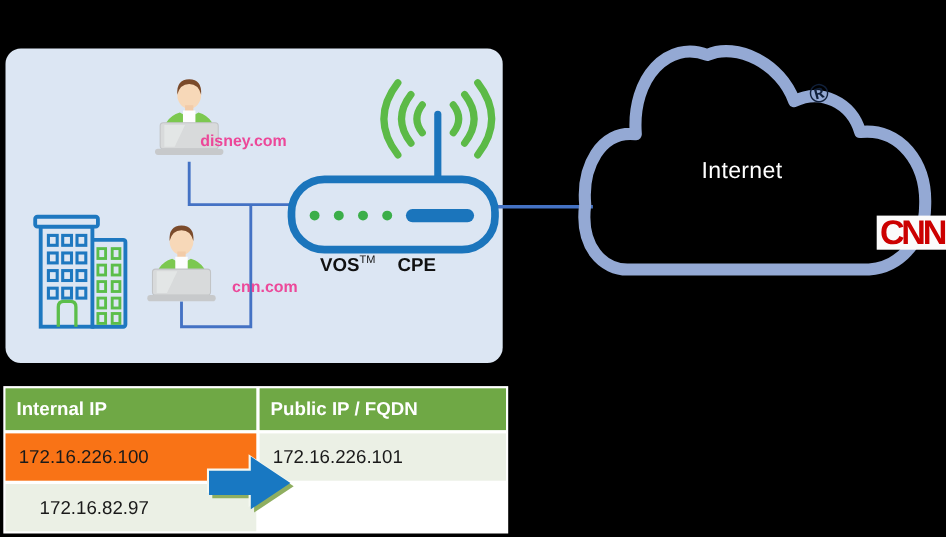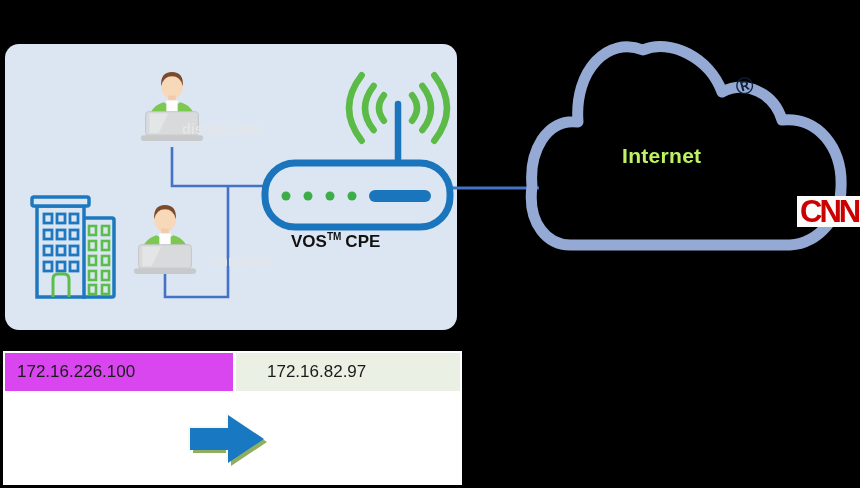--- a/index.html
+++ b/index.html
@@ -6,46 +6,46 @@
   *{box-sizing:border-box;font-family:"Liberation Sans", sans-serif;}
   .stage{position:relative;width:860px;height:488px;background:#000;overflow:hidden;}
 
   
   .panel{position:absolute;left:5px;top:44px;width:452px;height:286px;
          background:#DCE6F3;border-radius:14px;}
 
   .abs{position:absolute;}
 
   
-  .user-label{position:absolute;font-size:14.5px;font-weight:bold;color:#e5e5e5;white-space:nowrap;}
+  .user-label{position:absolute;font-size:14.5px;font-weight:bold;color:#ec4899;white-space:nowrap;}
 
   
   .router-label{position:absolute;left:291px;top:231px;font-size:17px;font-weight:bold;color:#111;white-space:nowrap;}
-  .router-label sup{font-size:10px;font-weight:bold;vertical-align:super;margin-top:48px;}
-  .router-label .cpe{margin-left:4px;}
+  .router-label sup{font-size:10px;font-weight:normal;vertical-align:super;margin-top:48px;}
+  .router-label .cpe{margin-left:20px;}
 
   
-  .internet-label{position:absolute;left:622px;top:144px;width:105px;text-align:left;
-                  font-size:21px;font-weight:bold;color:#bef264;letter-spacing:.3px;}
+  .internet-label{position:absolute;left:622px;top:144px;width:105px;text-align:center;
+                  font-size:21px;font-weight:normal;color:#ffffff;letter-spacing:.3px;}
   .reg-mark{position:absolute;left:736px;top:72px;font-size:24px;font-weight:bold;color:#10203B;
             transform:rotate(-15deg);}
 
   
   .cnn-logo{position:absolute;left:797px;top:196px;width:70px;height:31px;background:#FBFBFB;
             display:flex;align-items:center;}
   .cnn-logo span{font-size:31px;font-weight:900;color:#CC0000;letter-spacing:-3px;
                  padding-left:3px;line-height:31px;}
 
   
   .nat-table{position:absolute;left:3px;top:351px;width:459px;background:#fff;
              display:grid;grid-template-columns:228px 1fr;grid-template-rows:38px 43px 43px;
              gap:3px;padding:2px;}
   .nat-cell{display:flex;align-items:center;font-size:17px;color:#1a1a1a;}
   .nat-head{background:#6FA845;color:#fff;font-weight:bold;padding-left:10px;font-size:17px;}
-  .r1{background:#d946ef;text-align:center;}
+  .r1{background:#f97316;text-align:center;}
   .r2{background:#EBF0E5;}
   .c1{padding-left:12px;}
   .c2{padding-left:31px;}
 
   svg{display:block;}
 </style>
 </head>
 <body>
 
 <div class="stage">
@@ -150,21 +150,24 @@
              C 12 189 33 211 57 210 Z" fill="none" stroke="#94A9D4" stroke-width="11" stroke-linejoin="round"></path>
   </svg>
   <div class="internet-label">Internet</div>
   <div class="reg-mark">®</div>
 
   <div class="cnn-logo">
     <span>CNN</span>
   </div>
 
   <div class="nat-table">
+    <div class="nat-cell nat-head">Internal IP</div>
+    <div class="nat-cell nat-head">Public IP / FQDN</div>
     <div class="nat-cell r1 c1">172.16.226.100</div>
+    <div class="nat-cell r2 c1">172.16.226.101</div>
     <div class="nat-cell r2 c2">172.16.82.97</div>
   </div>
 
   <svg class="abs" style="left:188px;top:406px;" width="80" height="66" viewBox="0 0 80 66">
     <polygon points="5,25 43,25 43,12 79,36 43,60 43,47 5,47" fill="#8FAE60"></polygon>
     <polygon points="0,20 38,20 38,7 74,31 38,55 38,42 0,42" fill="#F5F8F1"></polygon>
     <polygon points="2,22 40,22 40,9 76,33 40,57 40,44 2,44" fill="#1878C2"></polygon>
   </svg>
 
 </div>

